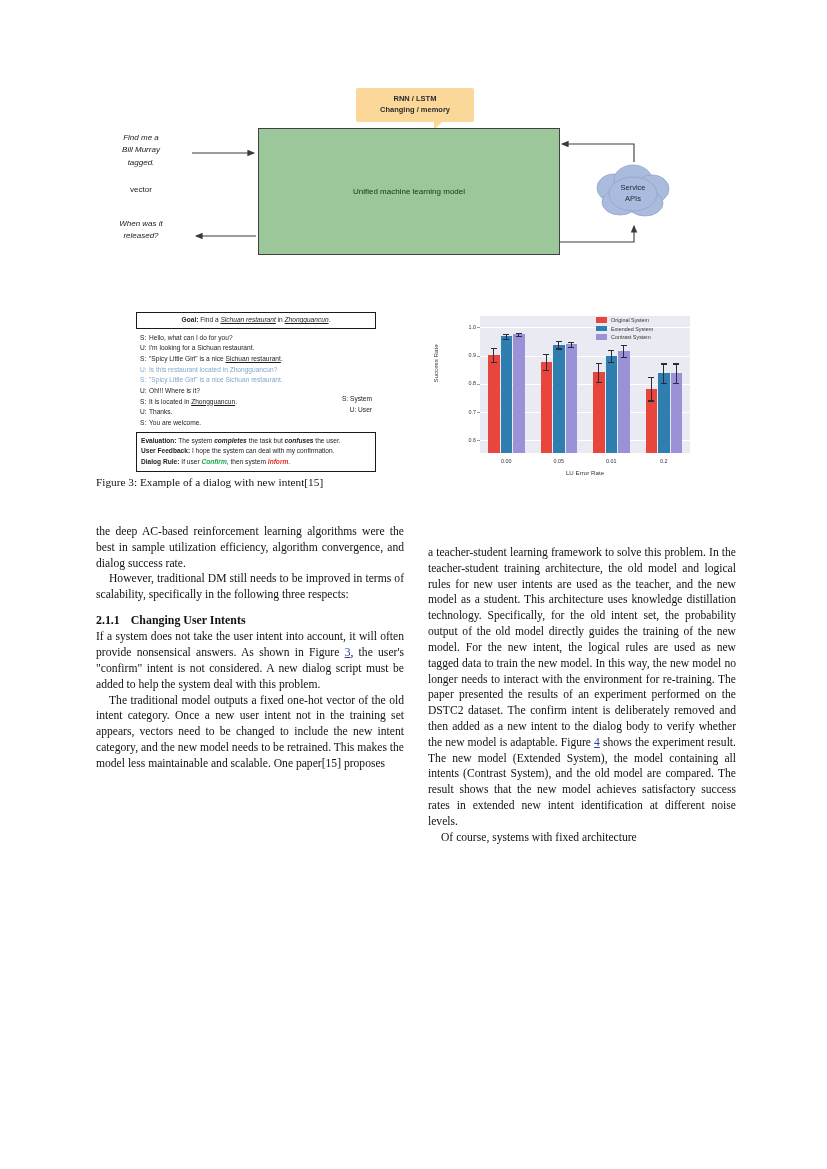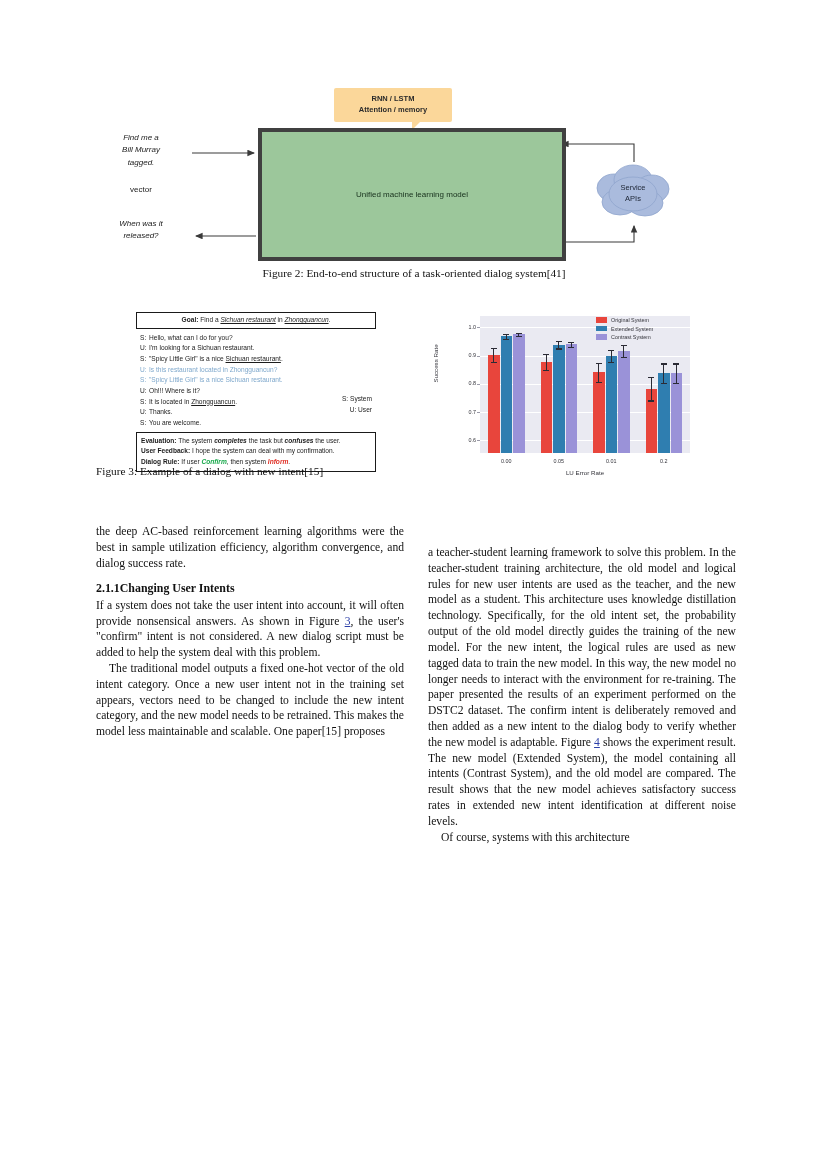--- a/index.html
+++ b/index.html
@@ -25,21 +25,21 @@
   
   #fig2 {
     position: absolute;
     left: 96px;
     top: 76px;
     width: 636px;
     height: 180px;
   }
   .callout {
     position: absolute;
-    left: 238px;
+    left: 260px;
     top: 12px;
     width: 118px;
     height: 34px;
     background: #fbd79a;
     border-radius: 2px;
     display: flex;
     flex-direction: column;
     align-items: center;
     justify-content: center;
     font-family: "Liberation Sans", sans-serif;
@@ -57,21 +57,21 @@
     border-left: 9px solid #fbd79a;
     border-bottom: 9px solid transparent;
   }
   .mlbox {
     position: absolute;
     left: 162px;
     top: 52px;
     width: 300px;
     height: 125px;
     background: #9cc79b;
-    border: 4px solid #404040;
+    border: 1px solid #404040;
     display: flex;
     align-items: center;
     justify-content: center;
     font-family: "Liberation Sans", sans-serif;
     font-size: 8px;
     color: #17301c;
   }
   .cloud {
     position: absolute;
     left: 494px;
@@ -113,21 +113,21 @@
   
   .caption {
     position: absolute;
     font-family: "Liberation Serif", serif;
     font-size: 11.3px;
     text-align: center;
     color: #111;
     line-height: 1.35;
   }
   #cap2 { left: 96px; top: 266px; width: 636px; }
-  #cap3 { left: 96px; top: 464px; width: 318px; text-align: left; }
+  #cap3 { left: 96px; top: 475px; width: 318px; text-align: left; }
   #cap4 { left: 428px; top: 503px; width: 305px; text-align: left; }
 
   
   #fig3 {
     position: absolute;
     left: 136px;
     top: 312px;
     width: 240px;
     font-family: "Liberation Sans", sans-serif;
     font-size: 6.6px;
@@ -295,21 +295,21 @@
   #colL { left: 96px; top: 524px; }
   #colR { left: 428px; top: 545px; }
   .col p { margin: 0; }
   .col p.indent { text-indent: 13px; }
   .col h4 {
     margin: 9px 0 1px 0;
     font-size: 11.9px;
     font-weight: bold;
     font-family: "Liberation Serif", serif;
   }
-  .col h4 .num { }
+  .col h4 .num { margin-right: 11px; }
   .col ol.respects {
     margin: 9px 0 9px 0;
     padding-left: 26px;
   }
   .col ol.respects li {
     margin-bottom: 9px;
     padding-left: 3px;
   }
   .ref { color: #2b3ea8; }
 </style>
@@ -331,21 +331,21 @@
 
       <line x1="160" y1="160" x2="100" y2="160" stroke="#3a3a3a" stroke-width="1.1" marker-end="url(#ah)"></line>
 
       <path d="M462,166 L538,166 L538,150" fill="none" stroke="#3a3a3a" stroke-width="1.1" marker-end="url(#ah)"></path>
 
       <path d="M538,86 L538,68 L466,68" fill="none" stroke="#3a3a3a" stroke-width="1.1" marker-end="url(#ah)"></path>
     </svg>
 
     <div class="callout">
       <span>RNN / LSTM</span>
-      <span>Attention / memory</span>
+      <span>Changing / memory</span>
       <span class="tail"></span>
     </div>
 
     <div class="mlbox">
       <span>Unified machine learning model</span>
     </div>
 
     <div class="cloud">
       <svg width="86" height="62" viewBox="0 0 86 62">
         <g fill="#aabbdd" stroke="#8fa4cd" stroke-width="0.8">
@@ -368,21 +368,20 @@
       <div>Bill Murray</div>
       <div>tagged.</div>
     </div>
     <div class="dlabel plain" id="lbl-words">vector</div>
     <div class="dlabel" id="lbl-out">
       <div>When was it</div>
       <div>released?</div>
     </div>
   </div>
 
-  <div class="caption" id="cap2">Figure 2: End-to-end structure of a task-oriented dialog system[41]</div>
 
   <div id="fig3">
     <div class="goalbox">
       <b>Goal:</b><span> Find a </span><i>Sichuan restaurant</i><span> in </span><i>Zhongguancun</i><span>.</span>
     </div>
 
     <div class="turns">
       <div class="turn"><span class="spk">S:</span><span>Hello, what can  I do for you?</span></div>
       <div class="turn"><span class="spk">U:</span><span>I'm looking for a Sichuan restaurant.</span></div>
       <div class="turn"><span class="spk">S:</span><span>"Spicy Little Girl" is a nice <u>Sichuan restaurant</u>.</span></div>
@@ -497,23 +496,24 @@
         <div class="row">
           <span class="sw" style="background: rgb(154, 146, 216);"></span>
           <span>Contrast System</span>
         </div>
       </div>
   </div>
 
 
   <div class="col" id="colL">
     <p>the deep AC-based reinforcement learning algorithms were the best in sample utilization efficiency, algorithm convergence, and dialog success rate.</p>
+    <p class="indent">However, traditional DM still needs to be improved in terms of scalability, specifically in the following three respects:</p>
     <h4><span class="num">2.1.1</span><span>Changing User Intents</span></h4>
     <p><span>If a system does not take the user intent into account, it will often provide nonsensical answers. As shown in Figure </span><a class="ref" href="#">3</a><span>, the user's "confirm" intent is not considered. A new dialog script must be added to help the system deal with this problem.</span></p>
     <p class="indent">The traditional model outputs a fixed one-hot vector of the old intent category. Once a new user intent not in the training set appears, vectors need to be changed to include the new intent category, and the new model needs to be retrained. This makes the model less maintainable and scalable. One paper[15] proposes</p>
   </div>
 
   <div class="col" id="colR">
     <p><span>a teacher-student learning framework to solve this problem. In the teacher-student training architecture, the old model and logical rules for new user intents are used as the teacher, and the new model as a student. This architecture uses knowledge distillation technology. Specifically, for the old intent set, the probability output of the old model directly guides the training of the new model. For the new intent, the logical rules are used as new tagged data to train the new model. In this way, the new model no longer needs to interact with the environment for re-training. The paper presented the results of an experiment performed on the DSTC2 dataset. The confirm intent is deliberately removed and then added as a new intent to the dialog body to verify whether the new model is adaptable. Figure </span><a class="ref" href="#">4</a><span> shows the experiment result. The new model (Extended System), the model containing all intents (Contrast System), and the old model are compared. The result shows that the new model achieves satisfactory success rates in extended new intent identification at different noise levels.</span></p>
-    <p class="indent">Of course, systems with this architecture</p>
+    <p class="indent">Of course, systems with fixed architecture</p>
   </div>
 
 </div>
 
 </body></html>

